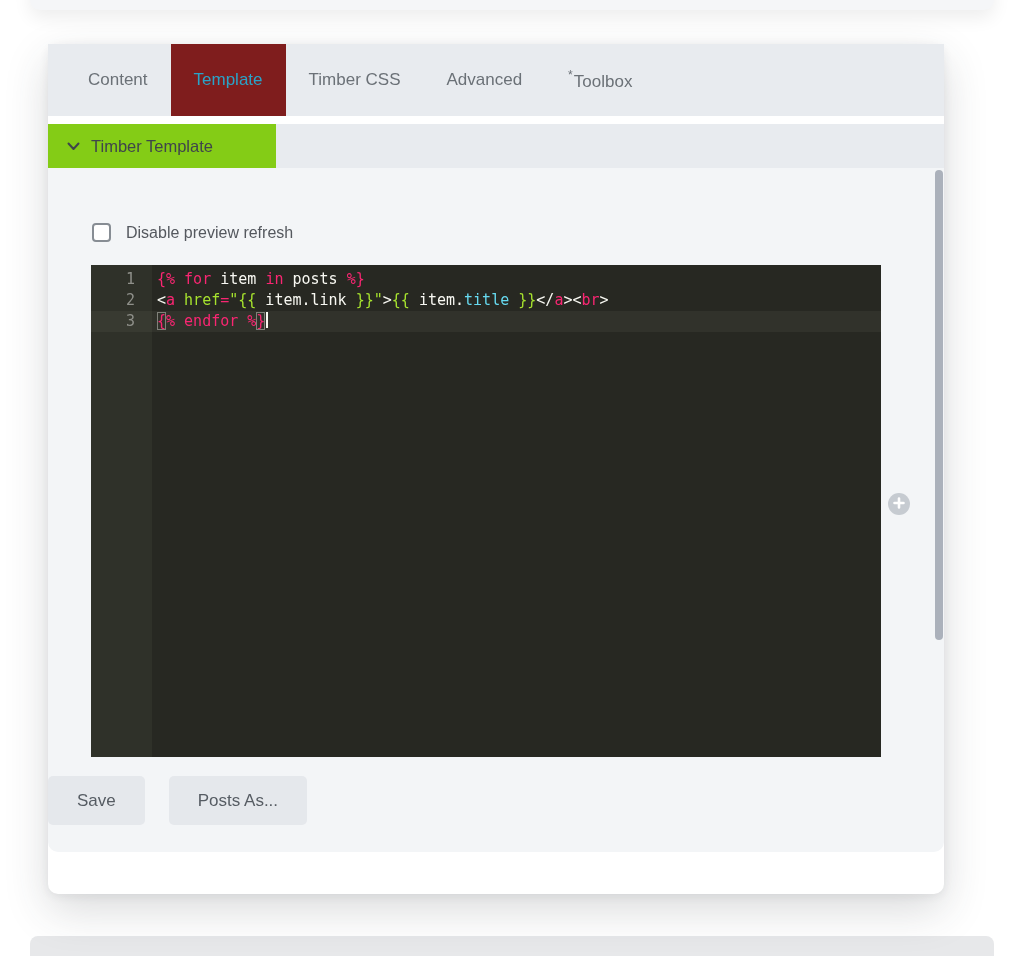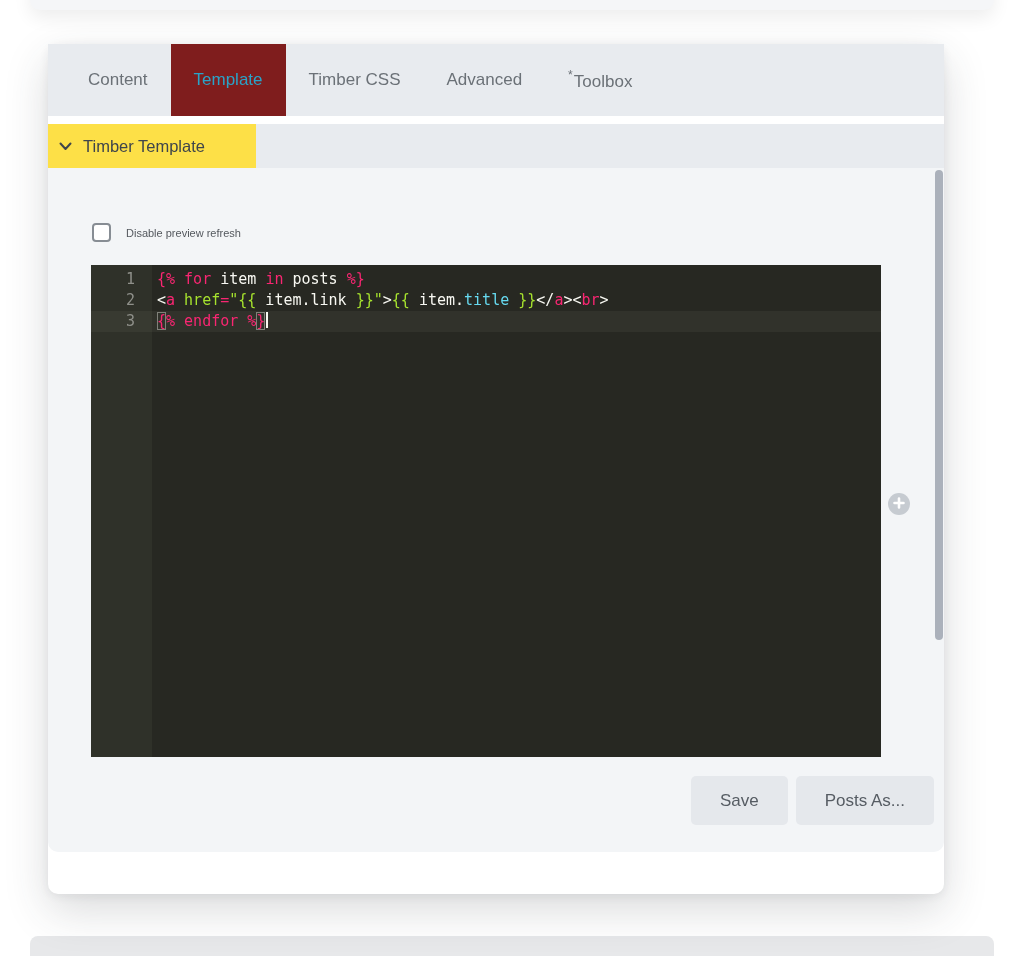--- a/index.html
+++ b/index.html
@@ -32,28 +32,28 @@
   .tabbar { height:72px; display:flex; align-items:stretch; background:#e8ebef; padding-left:17px; }
   .tab { border:none; background:transparent; font-family:inherit; font-size:17px;
     color:#6b7177; padding:0 23px; cursor:pointer; }
   .tab sup { font-size:12px; position:relative; top:-1px; margin-right:1px; }
   .tab.active { background:#7f1d1d; color:#2aa3c8; }
 
   
   .content { position:relative; height:728px; background:#f3f5f7; border-radius:0 0 10px 10px; }
 
   .accordion { position:relative; height:44px; margin-top:8px; background:#e8ebef; cursor:pointer; }
-  .accordion-tab { position:absolute; left:0; top:0; bottom:0; width:208px; background:#fde047;
-    display:flex; align-items:center; padding-left:11px; gap:11px; }
+  .accordion-tab { position:absolute; left:0; top:0; bottom:0; width:228px; background:#84cc16;
+    display:flex; align-items:center; padding-left:19px; gap:11px; }
   .accordion-label { font-size:16.5px; color:#3f454b; }
 
   .check-row { display:flex; align-items:center; gap:15px; margin:55px 0 0 44px; }
   .checkbox { width:19px; height:19px; border:2px solid #878d94; border-radius:4px;
     background:#fff; cursor:pointer; }
-  .check-label { font-size:11px; color:#54585e; }
+  .check-label { font-size:16px; color:#54585e; }
 
   
   .editor { position:relative; margin:23px 0 0 43px; width:790px; height:492px;
     background:#272822; overflow:hidden; cursor:text;
     font-family:"DejaVu Sans Mono", monospace; font-size:15px; line-height:21px; }
   .gutter-bg { position:absolute; left:0; top:0; bottom:0; width:61px; background:#2f3129; }
   .code-lines { position:relative; padding-top:4px; }
   .code-row { display:flex; height:21px; }
   .gut { flex:0 0 61px; text-align:right; padding-right:17px; color:#8f908a; }
   .code { flex:1; padding-left:5px; white-space:pre; color:#f8f8f2; }
@@ -68,21 +68,21 @@
     vertical-align:text-top; margin-left:1px; }
 
   
   .plus-btn { position:absolute; left:840px; top:369px; width:22px; height:22px;
     border:none; border-radius:50%; background:#c6cbd1; cursor:pointer;
     display:flex; align-items:center; justify-content:center; padding:0; }
   .scroll-thumb { position:absolute; right:1px; top:126px; width:8px; height:470px;
     background:#abb1bb; border-radius:4px; cursor:pointer; }
 
   
-  .footer { display:flex; justify-content:flex-end; gap:8px; margin:19px 10px 0 0; }
+  .footer { display:flex; gap:24px; margin:19px 10px 0 0; }
   .btn { height:49px; padding:0 29px; background:#e5e8ec; border:none; border-radius:5px;
     font-family:inherit; font-size:17px; color:#565c63; cursor:pointer; }
 </style>
 </head>
 <body>
 
 <div class="stage">
   <div class="neighbor-top"></div>
   <div class="neighbor-bottom"></div>
 

